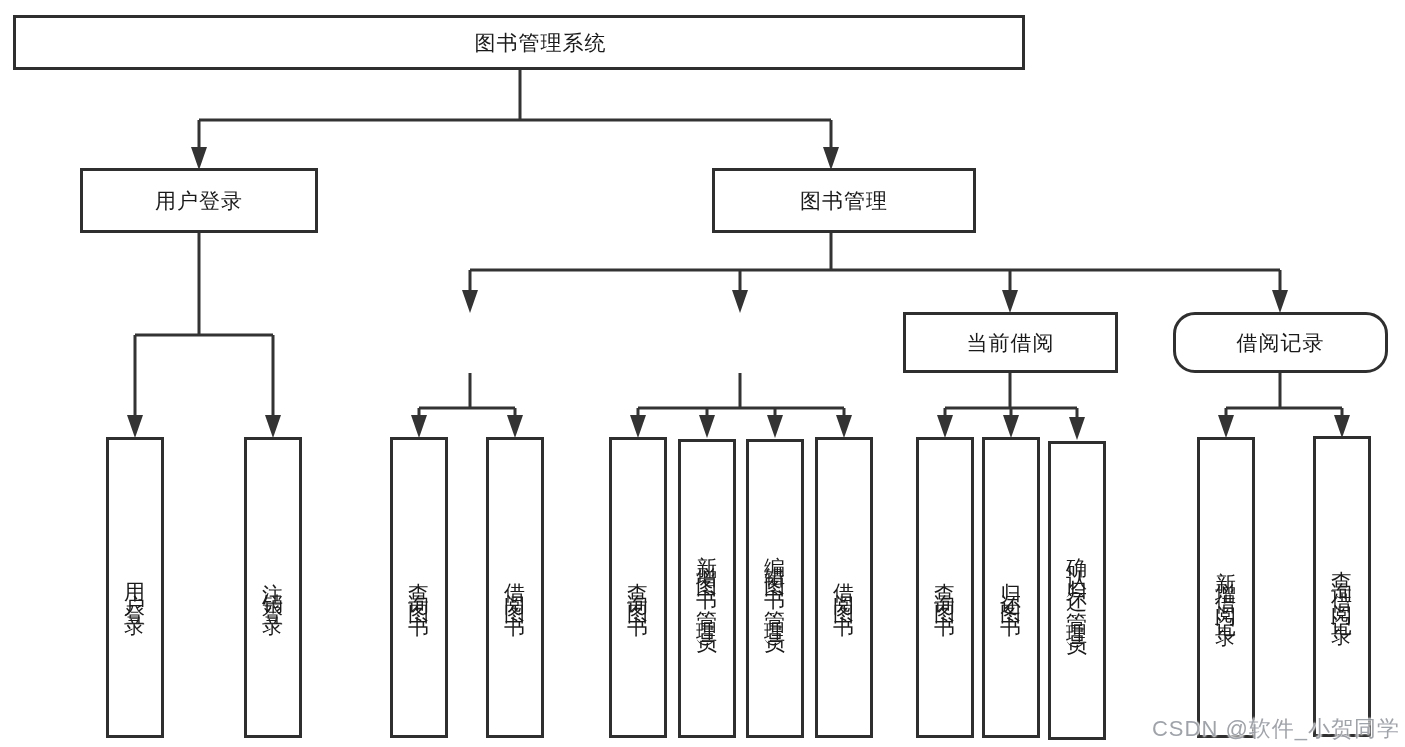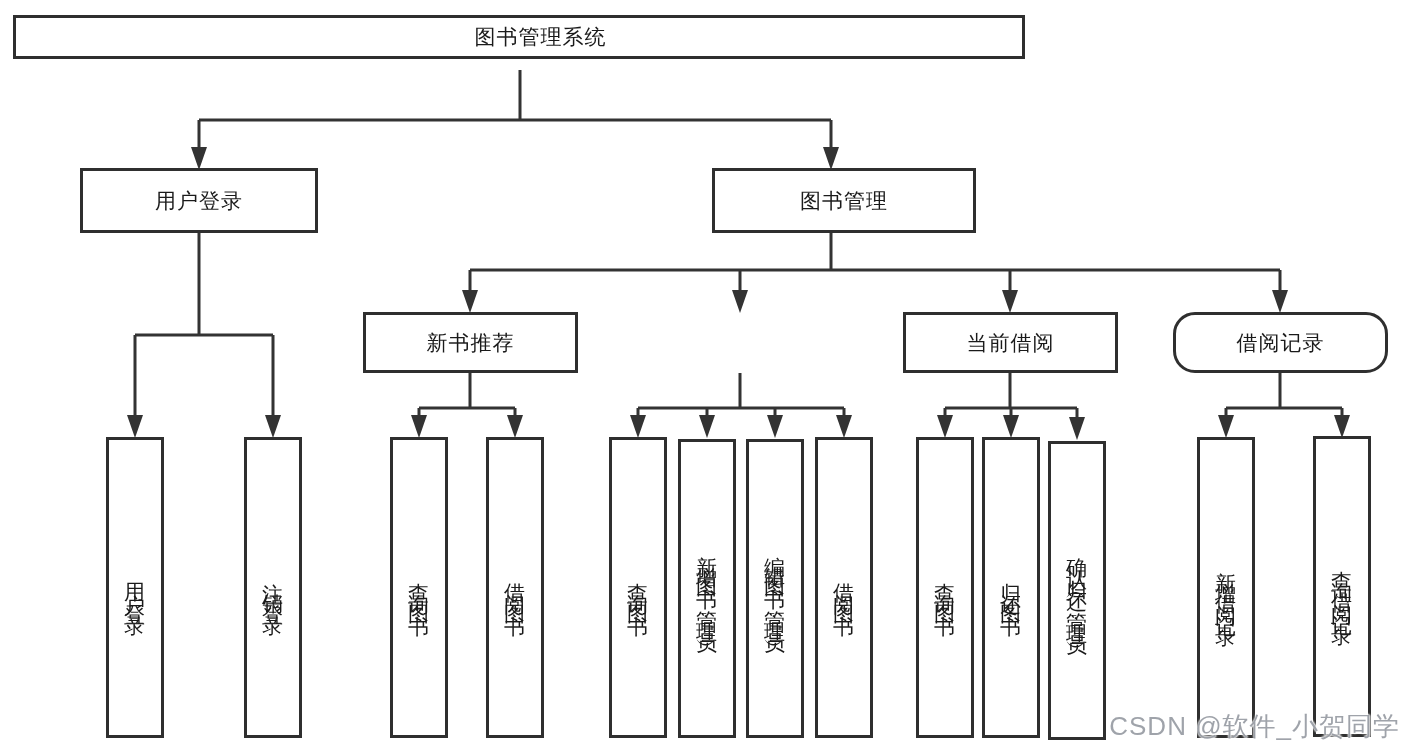--- a/index.html
+++ b/index.html
@@ -42,21 +42,21 @@
   .node.v {
     writing-mode: vertical-rl;
     font-size: 21px;
     letter-spacing: 11px;
     line-height: 1;
   }
   .watermark {
     position: absolute;
     right: 5px;
     bottom: 3px;
-    font-size: 26px;
+    font-size: 22px;
     letter-spacing: 1px;
     color: rgba(142, 147, 155, 0.85);
     text-shadow: 0 1px 2px rgba(255,255,255,0.95), 0 -1px 2px rgba(255,255,255,0.95), 1px 0 2px rgba(255,255,255,0.9);
     white-space: nowrap;
     z-index: 5;
   }
   svg path {
     stroke: #333333;
     stroke-width: 3;
     fill: none;
@@ -107,26 +107,25 @@
       <polygon points="1011,438 1003,415 1019,415"></polygon>
       <polygon points="1077,440 1069,417 1085,417"></polygon>
     </g>
     <g>
       <path d="M1280 373 V408 M1226 408 H1342 M1226 408 V420 M1342 408 V420"></path>
       <polygon points="1226,438 1218,415 1234,415"></polygon>
       <polygon points="1342,438 1334,415 1350,415"></polygon>
     </g>
   </svg>
 
-  <div class="node h" style="left:13px; top:15px; width:1012px; height:44px;padding-left:43px;">图书管理系统</div>
+  <div class="node h" style="left:13px; top:15px; width:1012px; height:55px;padding-left:43px;">图书管理系统</div>
 
   <div class="node h" style="left:80px; top:168px; width:238px; height:65px;">用户登录</div>
   <div class="node h" style="left:712px; top:168px; width:264px; height:65px;">图书管理</div>
 
-  <div class="node h" style="left:363px; top:312px; width:215px; height:61px;">新书推荐</div>
   <div class="node h" style="left:903px; top:312px; width:215px; height:61px;">当前借阅</div>
   <div class="node h" style="left:1173px; top:312px; width:215px; height:61px;border-radius:22px;">借阅记录</div>
 
   <div class="node v" style="left:106px; top:437px; width:58px; height:301px;">用户登录</div>
   <div class="node v" style="left:244px; top:437px; width:58px; height:301px;">注销登录</div>
 
   <div class="node v" style="left:390px; top:437px; width:58px; height:301px;">查询图书</div>
   <div class="node v" style="left:486px; top:437px; width:58px; height:301px;">借阅图书</div>
 
   <div class="node v" style="left:609px; top:437px; width:58px; height:301px;">查询图书</div>

